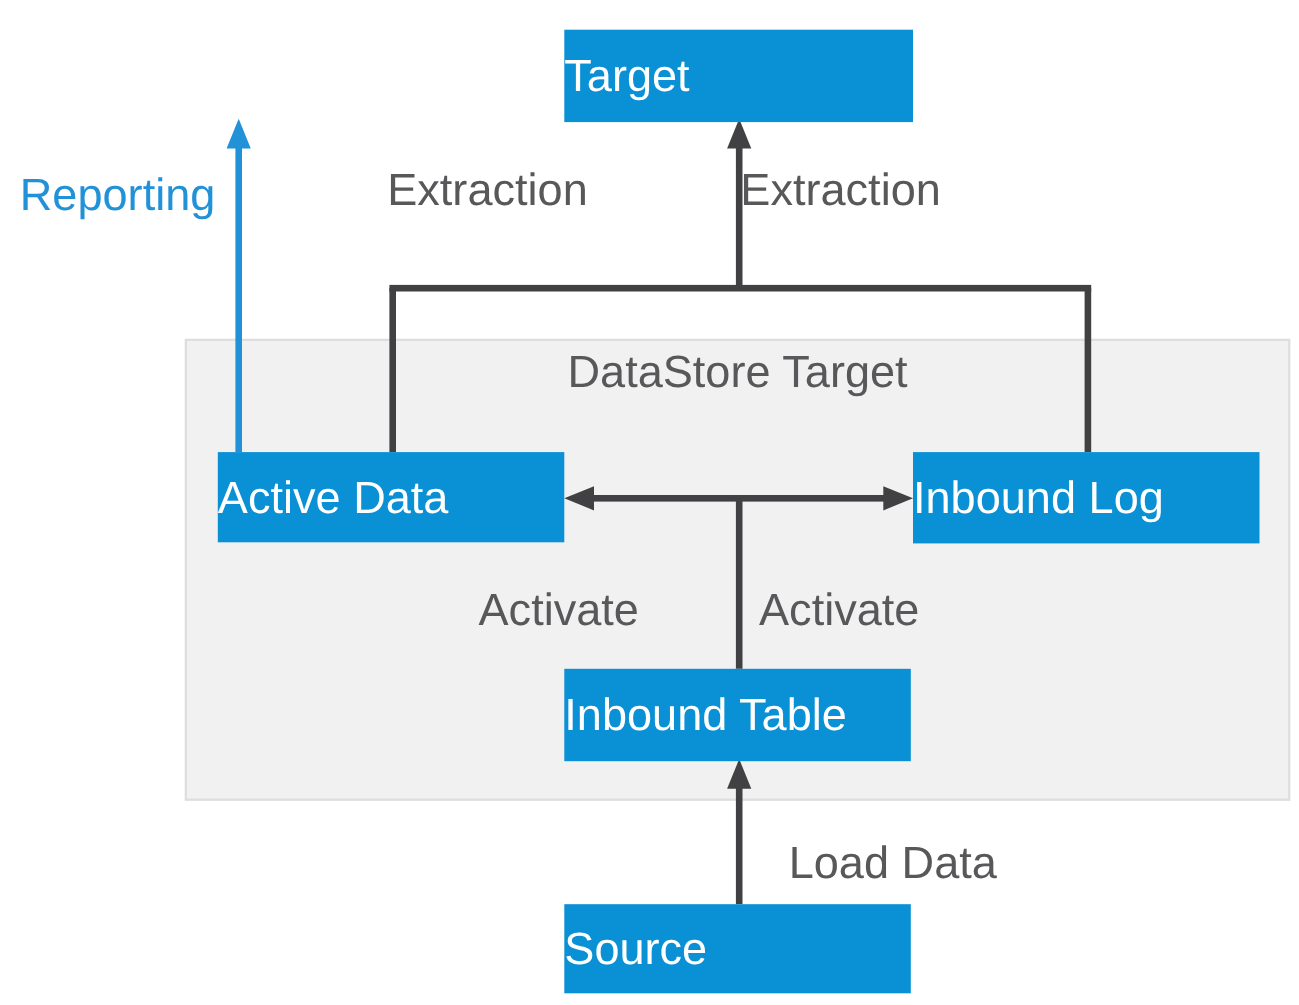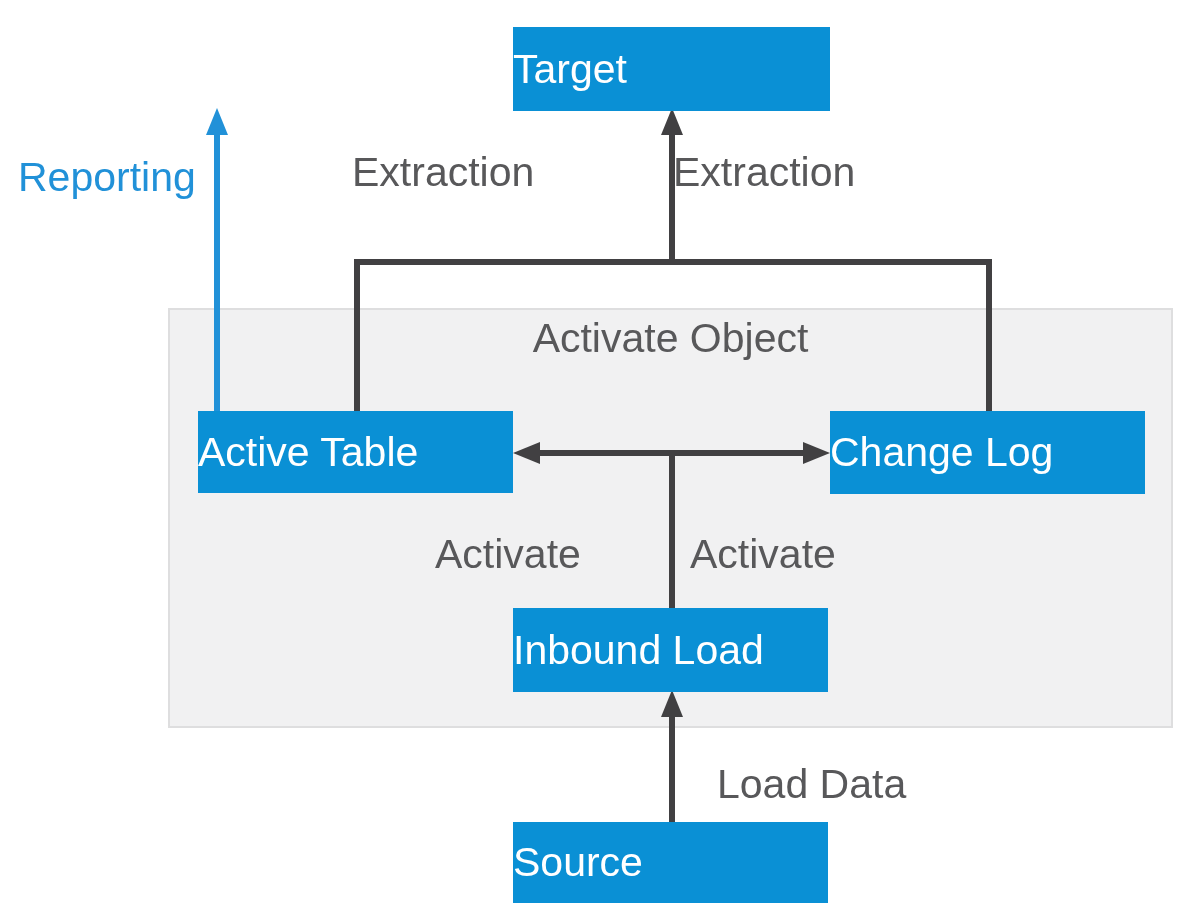--- a/index.html
+++ b/index.html
@@ -113,21 +113,21 @@
   .lbl-reporting     { left: 18px;  top: 155px;
                        color: var(--reporting-blue, #2191d8); }
   .lbl-line { display: block; }
 </style>
 </head>
 <body>
 
 <div class="canvas">
 
   <div class="dso">
-    <div class="dso-title">Activate Object</div>
+    <div class="dso-title">DataStore Target</div>
   </div>
 
   <div class="ln ln-target-v"></div>
   <div class="ln ln-top-h"></div>
   <div class="ln ln-left-v"></div>
   <div class="ln ln-right-v"></div>
   <div class="ln ln-mid-h"></div>
   <div class="ln ln-mid-v"></div>
   <div class="ln ln-src-v"></div>
   <div class="ln ln-report-v"></div>
@@ -135,27 +135,27 @@
   <div class="ah ah-up ah-target"></div>
   <div class="ah ah-up ah-source"></div>
   <div class="ah ah-up ah-report"></div>
   <div class="ah ah-left ah-to-active"></div>
   <div class="ah ah-right ah-to-changelog"></div>
 
   <div class="node node-target">
     <span>Target</span>
   </div>
   <div class="node node-active">
-    <span>Active Table</span>
+    <span>Active Data</span>
   </div>
   <div class="node node-changelog">
-    <span>Change Log</span>
+    <span>Inbound Log</span>
   </div>
   <div class="node node-inbound">
-    <span>Inbound Load</span>
+    <span>Inbound Table</span>
   </div>
   <div class="node node-source">
     <span>Source</span>
   </div>
 
   <div class="lbl lbl-center lbl-extract-full">
     <span class="lbl-line">Extraction</span>
   </div>
 
   <div class="lbl lbl-center lbl-extract-delta">

